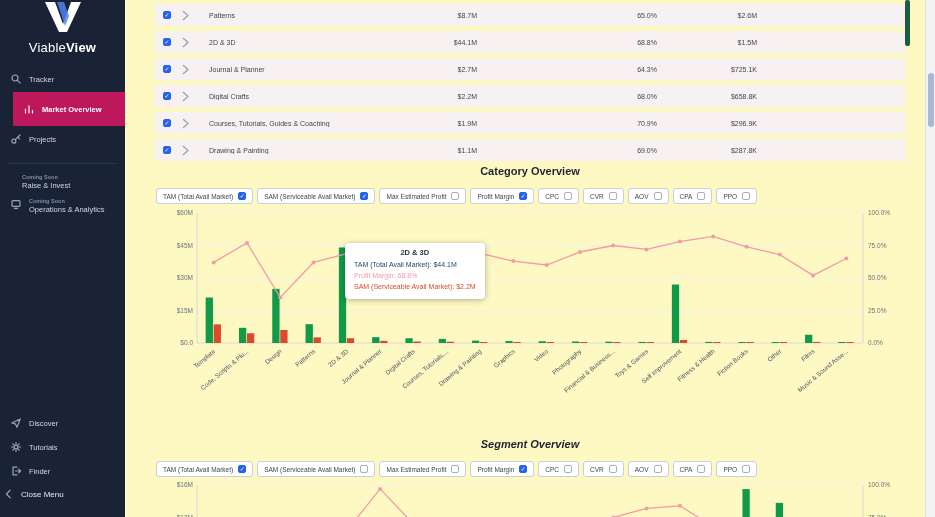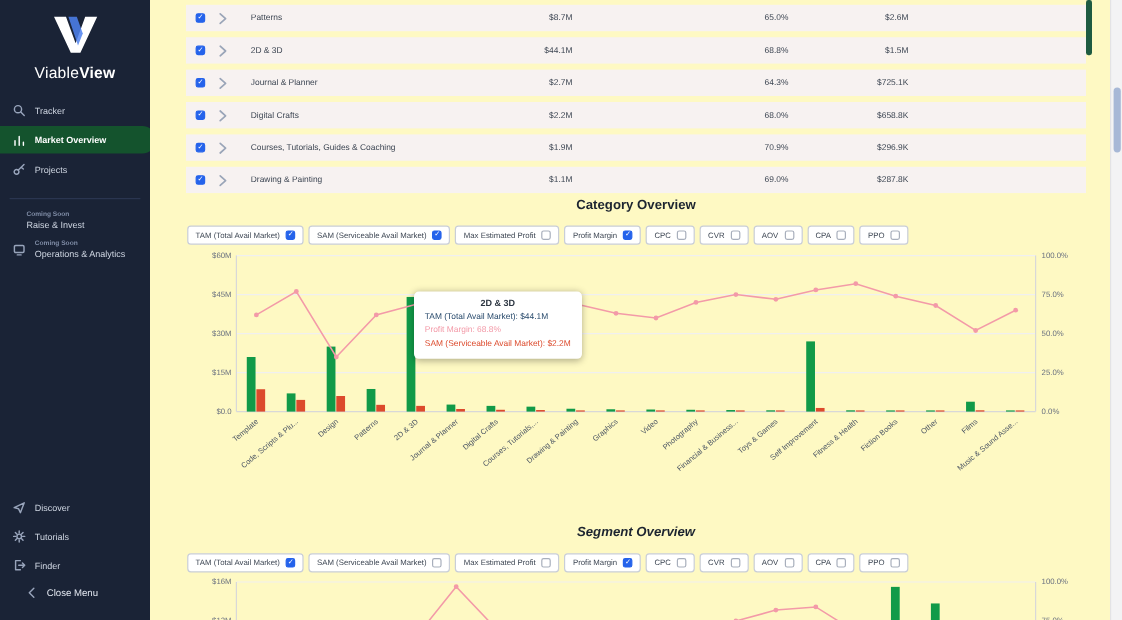--- a/index.html
+++ b/index.html
@@ -2,43 +2,43 @@
 <html><head>
 <meta charset="utf-8">
 <style>
   html,body{margin:0;padding:0;}
   .app{position:relative;width:935px;height:517px;overflow:hidden;background:#fff;
        font-family:"Liberation Sans","DejaVu Sans",sans-serif;-webkit-font-smoothing:antialiased;}
 
   
   .sidebar{position:absolute;left:0;top:0;bottom:0;width:125px;background:#1a2336;
            display:flex;flex-direction:column;color:#d3dae6;}
-  .brand{padding:12px 0 4px;text-align:center;}
+  .brand{padding:0 0 4px;text-align:center;}
   .brand-name{font-size:13px;color:#fff;margin-top:2px;letter-spacing:.2px;}
   .brand-name .light{font-weight:400;}
   .brand-name .bold{font-weight:700;}
   .nav{display:flex;flex-direction:column;margin-top:8px;}
   .nav-item{display:flex;align-items:center;gap:7px;height:24px;padding-left:10px;
             font-size:7.5px;color:#cfd6e2;cursor:pointer;}
-  .nav-item.active{background:#14532d;color:#fff;font-weight:700;height:23px;
-                   width:calc(100% - 5px);border-radius:0 12px 12px 0;margin:1px 0;}
+  .nav-item.active{background:#be185d;color:#fff;font-weight:700;height:34px;
+                   width:calc(100% - 5px);border-radius:0 12px 12px 0;margin:1px 13px;}
   .nav-icon{width:12px;height:12px;display:inline-flex;flex:0 0 12px;}
   .nav-icon svg{width:12px;height:12px;}
   .nav-icon path,.nav-icon circle,.nav-icon rect,.nav-icon polygon{
       stroke:#98a4bb;fill:none;stroke-width:1.2;stroke-linecap:round;stroke-linejoin:round;}
   .nav-item.active .nav-icon path,.nav-item.active .nav-icon circle,
   .nav-item.active .nav-icon rect,.nav-item.active .nav-icon polygon{stroke:#fff;}
   .divider{height:1px;background:#2a3550;margin:12px 8px 6px;}
-  .cs-item{display:flex;align-items:center;gap:7px;padding:4px 0 4px 10px;cursor:pointer;}
+  .cs-item{display:flex;gap:7px;padding:4px 0 4px 10px;cursor:pointer;}
   .cs-col{display:flex;flex-direction:column;gap:1px;}
   .cs-col.noicon{margin-left:12px;}
   .cs-tag{font-size:5.5px;color:#7f8ca6;font-weight:700;}
   .cs-label{font-size:7.5px;color:#cfd6e2;}
   .flex-spacer{flex:1;}
-  .close-menu{display:flex;align-items:center;gap:6px;padding-left:21px;height:22px;
+  .close-menu{display:flex;align-items:center;gap:6px;padding-left:3px;height:22px;
               margin-bottom:12px;font-size:8px;color:#e2e7f0;cursor:pointer;}
 
   
   .main{position:absolute;left:125px;top:0;right:0;bottom:0;background:#fef9c3;}
 
   #cat-table{position:absolute;left:30px;top:0;width:750px;height:161px;overflow:hidden;padding-top:4px;box-sizing:border-box;}
   .trow{display:grid;grid-template-columns:18px 28px 1fr 120px 180px 100px 148px;
         align-items:center;height:22px;margin-bottom:5px;background:#f7f2f1;
         padding-left:8px;font-size:7px;color:#3d4653;}
   .tname{white-space:nowrap;overflow:hidden;}

